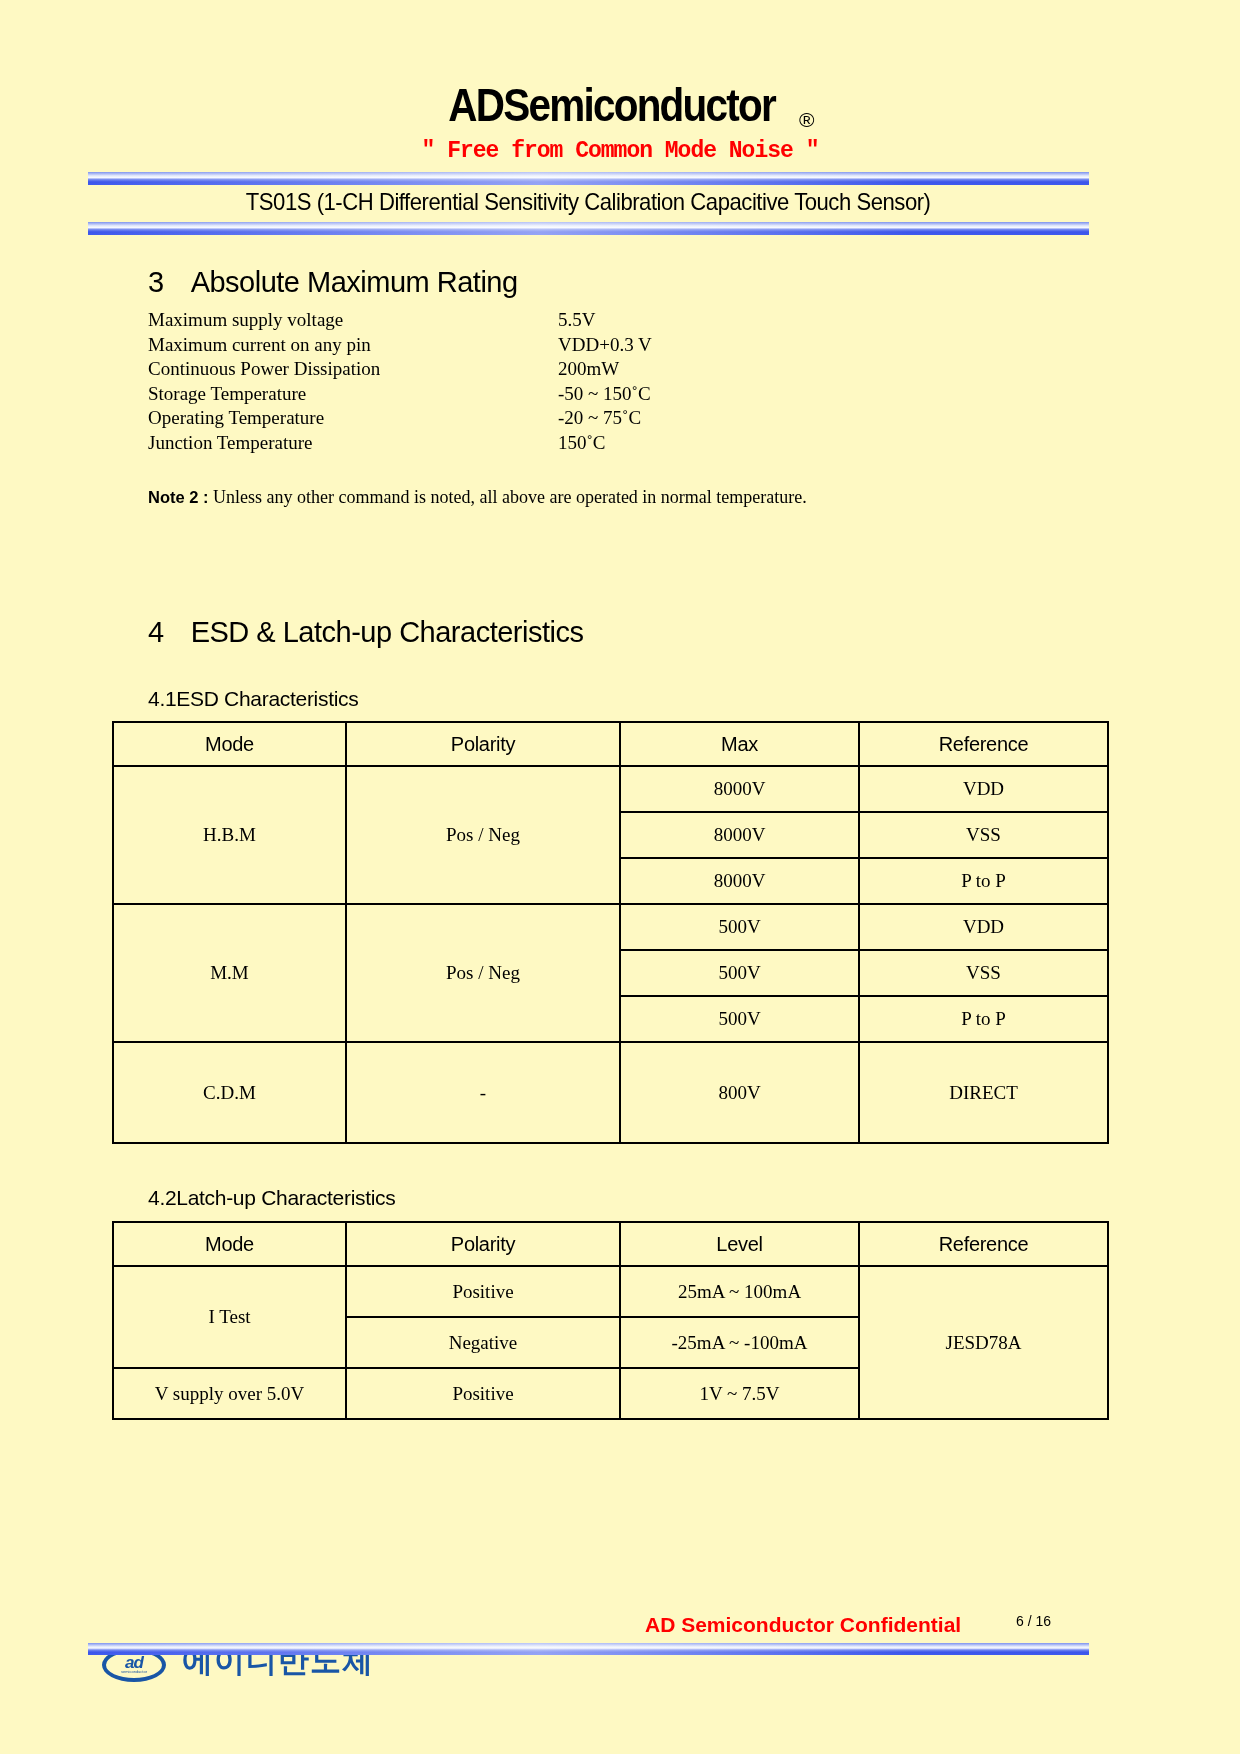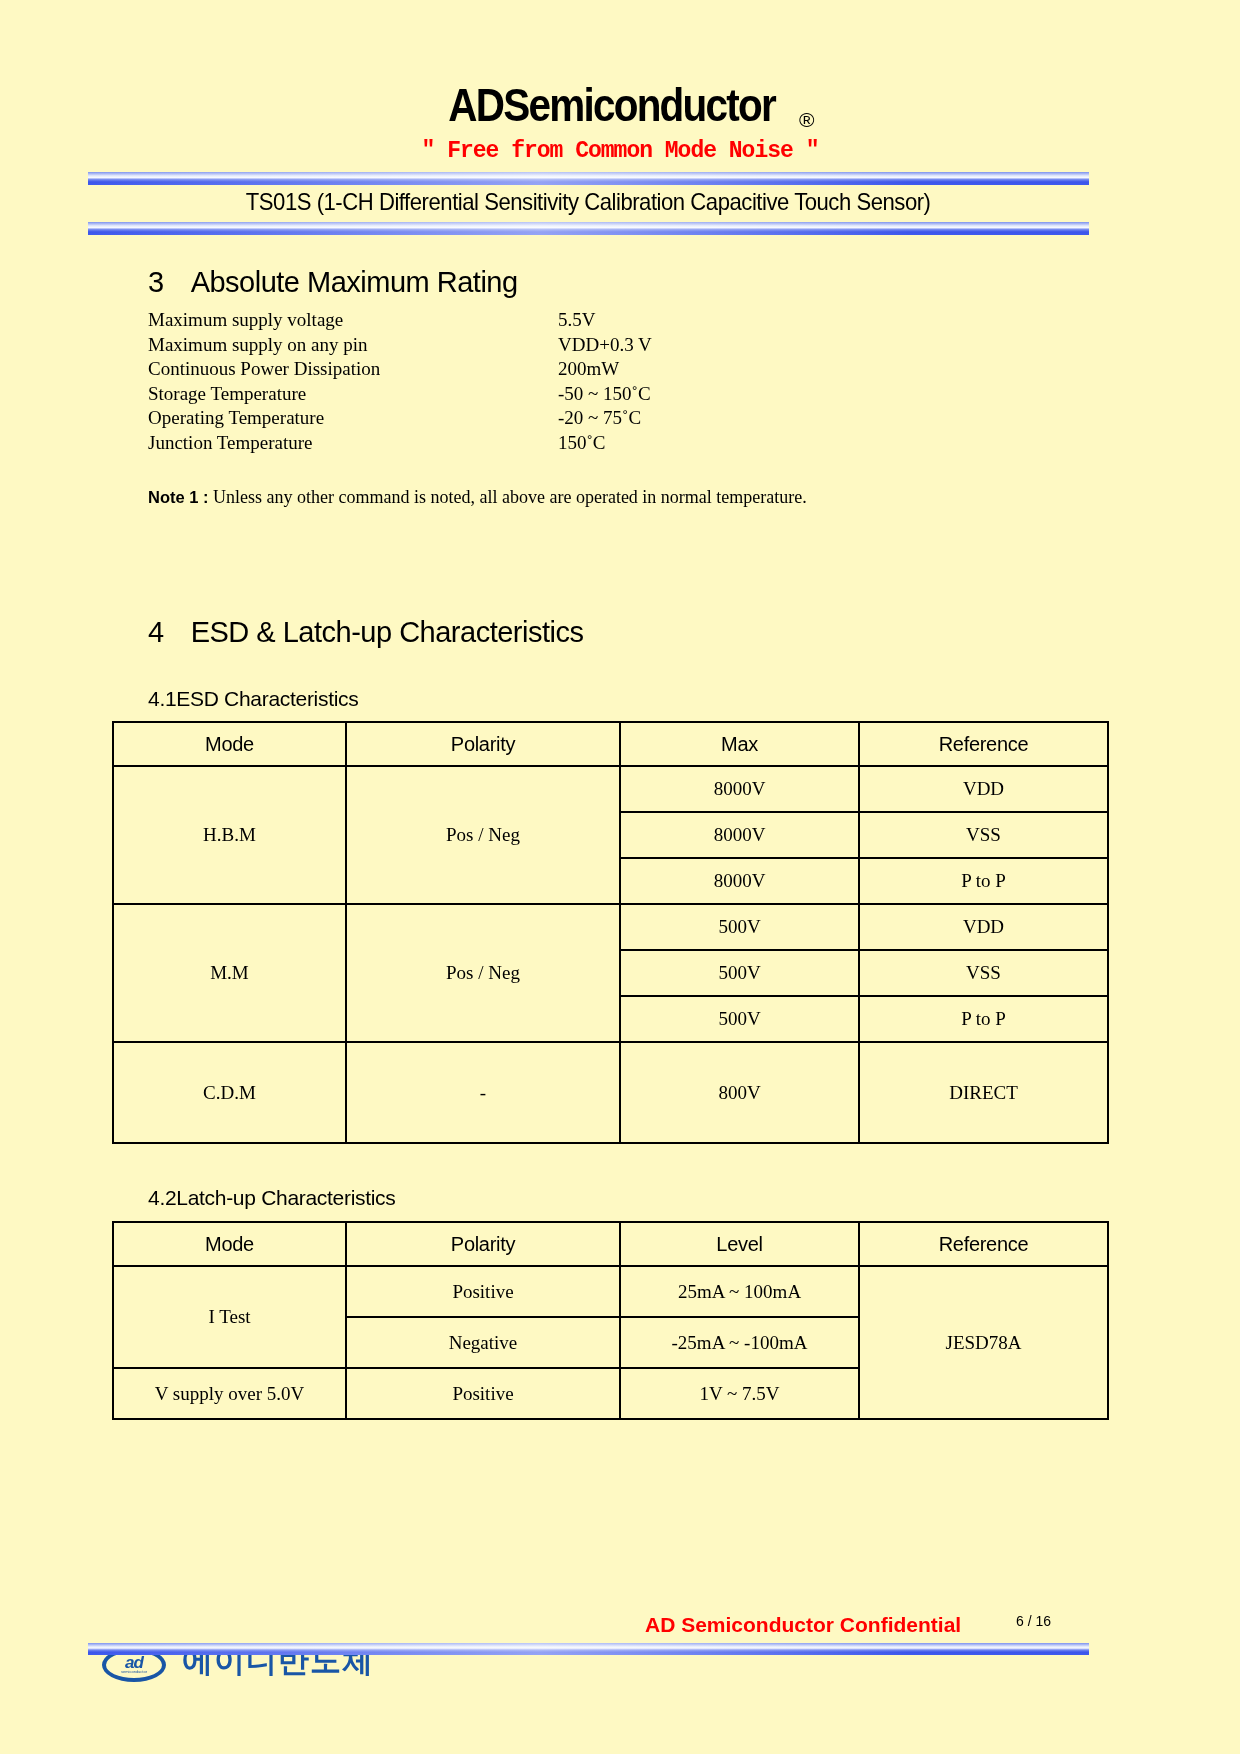--- a/index.html
+++ b/index.html
@@ -99,21 +99,21 @@
     <span>3</span>
     <span>Absolute Maximum Rating</span>
   </div>
 
   <div class="specs">
     <div class="spec-row">
       <span class="spec-label">Maximum supply voltage</span>
       <span class="spec-value">5.5V</span>
     </div>
     <div class="spec-row">
-      <span class="spec-label">Maximum supply on any pin</span>
+      <span class="spec-label">Maximum current on any pin</span>
       <span class="spec-value">VDD+0.3 V</span>
     </div>
     <div class="spec-row">
       <span class="spec-label">Continuous Power Dissipation</span>
       <span class="spec-value">200mW</span>
     </div>
     <div class="spec-row">
       <span class="spec-label">Storage Temperature</span>
       <span class="spec-value">-50 ~ 150˚C</span>
     </div>
@@ -121,21 +121,21 @@
       <span class="spec-label">Operating Temperature</span>
       <span class="spec-value">-20 ~ 75˚C</span>
     </div>
     <div class="spec-row">
       <span class="spec-label">Junction Temperature</span>
       <span class="spec-value">150˚C</span>
     </div>
   </div>
 
   <div class="note-line">
-    <span class="note-label">Note 1 :</span><span class="note-text"> Unless any other command is noted, all above are operated in normal temperature.</span>
+    <span class="note-label">Note 2 :</span><span class="note-text"> Unless any other command is noted, all above are operated in normal temperature.</span>
   </div>
 
   <div class="h-sec sec4">
     <span>4</span>
     <span>ESD &amp; Latch-up Characteristics</span>
   </div>
 
   <div class="h-sub sec41">
     <span>4.1</span>
     <span>ESD Characteristics</span>

